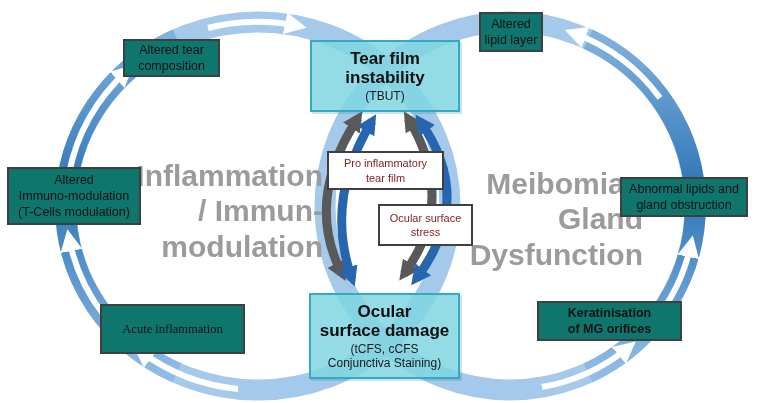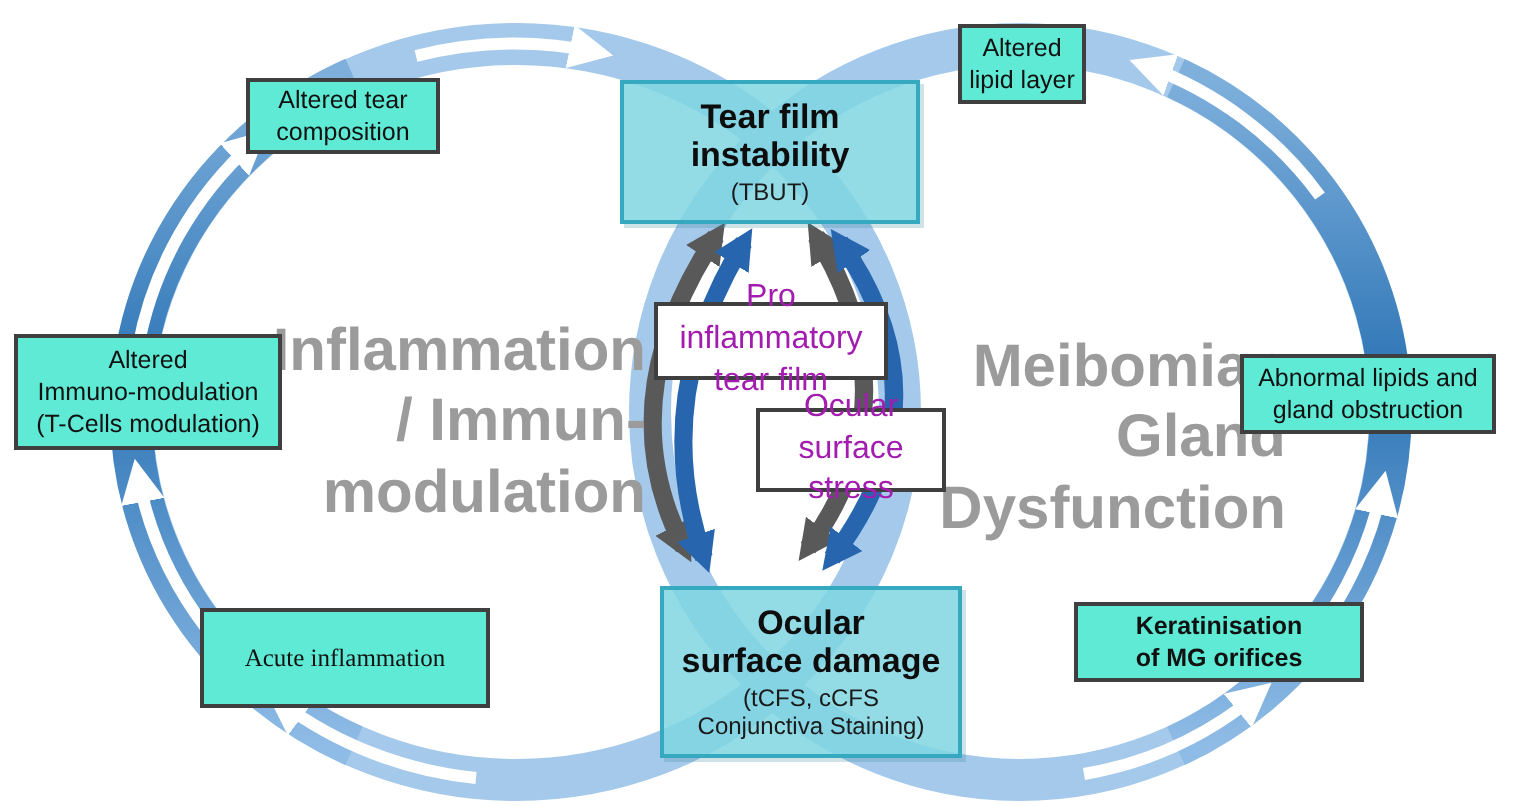--- a/index.html
+++ b/index.html
@@ -9,37 +9,37 @@
   }
   .canvas svg{position:absolute;left:0;top:0;}
   .ring-light{stroke:var(--ring_light);fill:none;}
   .arrow-white{stroke:var(--arrow_white);fill:none;}
   .arc-gray{stroke:var(--center_gray);fill:none;}
   .arc-blue{stroke:var(--center_blue);fill:none;}
   .fill-white{fill:var(--arrow_white);}
   .fill-gray{fill:var(--center_gray);}
   .fill-blue{fill:var(--center_blue);}
   .node{
-    position:absolute;background:#5eead4;border:2px solid var(--node_border);
+    position:absolute;background:#0f766e;border:2px solid var(--node_border);
     display:flex;align-items:center;justify-content:center;text-align:center;
     font-size:12.5px;line-height:1.3;color:#111;white-space:pre-line;
     box-sizing:border-box;padding:2px 3px;
   }
   .hub{
     position:absolute;background:var(--teal_fill);border:2px solid var(--teal_border);
     display:flex;flex-direction:column;align-items:center;justify-content:center;
     text-align:center;box-sizing:border-box;padding:2px;
     box-shadow:2px 2px 0 rgba(60,140,160,0.25);
   }
   .hub .hub-title{font-size:17px;font-weight:700;line-height:1.12;color:#0d0d0d;white-space:pre-line;}
   .hub .hub-sub{font-size:12px;line-height:1.2;color:#1a1a1a;white-space:pre-line;margin-top:2px;}
   .midbox{
     position:absolute;background:#ffffff;border:2px solid var(--node_border);
     display:flex;align-items:center;justify-content:center;text-align:center;
-    font-size:16px;line-height:1.3;color:#a21caf;white-space:pre-line;box-sizing:border-box;
+    font-size:11px;line-height:1.3;color:#7f1d1d;white-space:pre-line;box-sizing:border-box;
   }
   .cycle-label{
     position:absolute;color:var(--label_gray);font-weight:700;font-size:30px;
     line-height:1.18;text-align:right;white-space:pre-line;
   }
 </style>
 </head>
 <body>
 
 <div class="canvas">
@@ -107,21 +107,21 @@
   <div class="node" style="left:620px;top:177px;width:128px;height:40px;">Abnormal lipids and
 gland obstruction</div>
   <div class="node" style="left:537px;top:301px;width:145px;height:40px;font-weight:bold;">Keratinisation
 of MG orifices</div>
 
   <div class="hub" style="left:310px;top:40px;width:150px;height:72px;">
     <div class="hub-title">Tear film
 instability</div>
     <div class="hub-sub">(TBUT)</div>
   </div>
-  <div class="hub" style="left:309px;top:293px;width:151px;height:86px;margin-left:21px;">
+  <div class="hub" style="left:309px;top:293px;width:151px;height:86px;">
     <div class="hub-title">Ocular
 surface damage</div>
     <div class="hub-sub">(tCFS, cCFS
 Conjunctiva Staining)</div>
   </div>
 
   <div class="midbox" style="left:327px;top:151px;width:117px;height:39px;">Pro inflammatory
 tear film</div>
   <div class="midbox" style="left:338px;top:204px;width:95px;height:42px;margin-left:40px;">Ocular surface
 stress</div>

